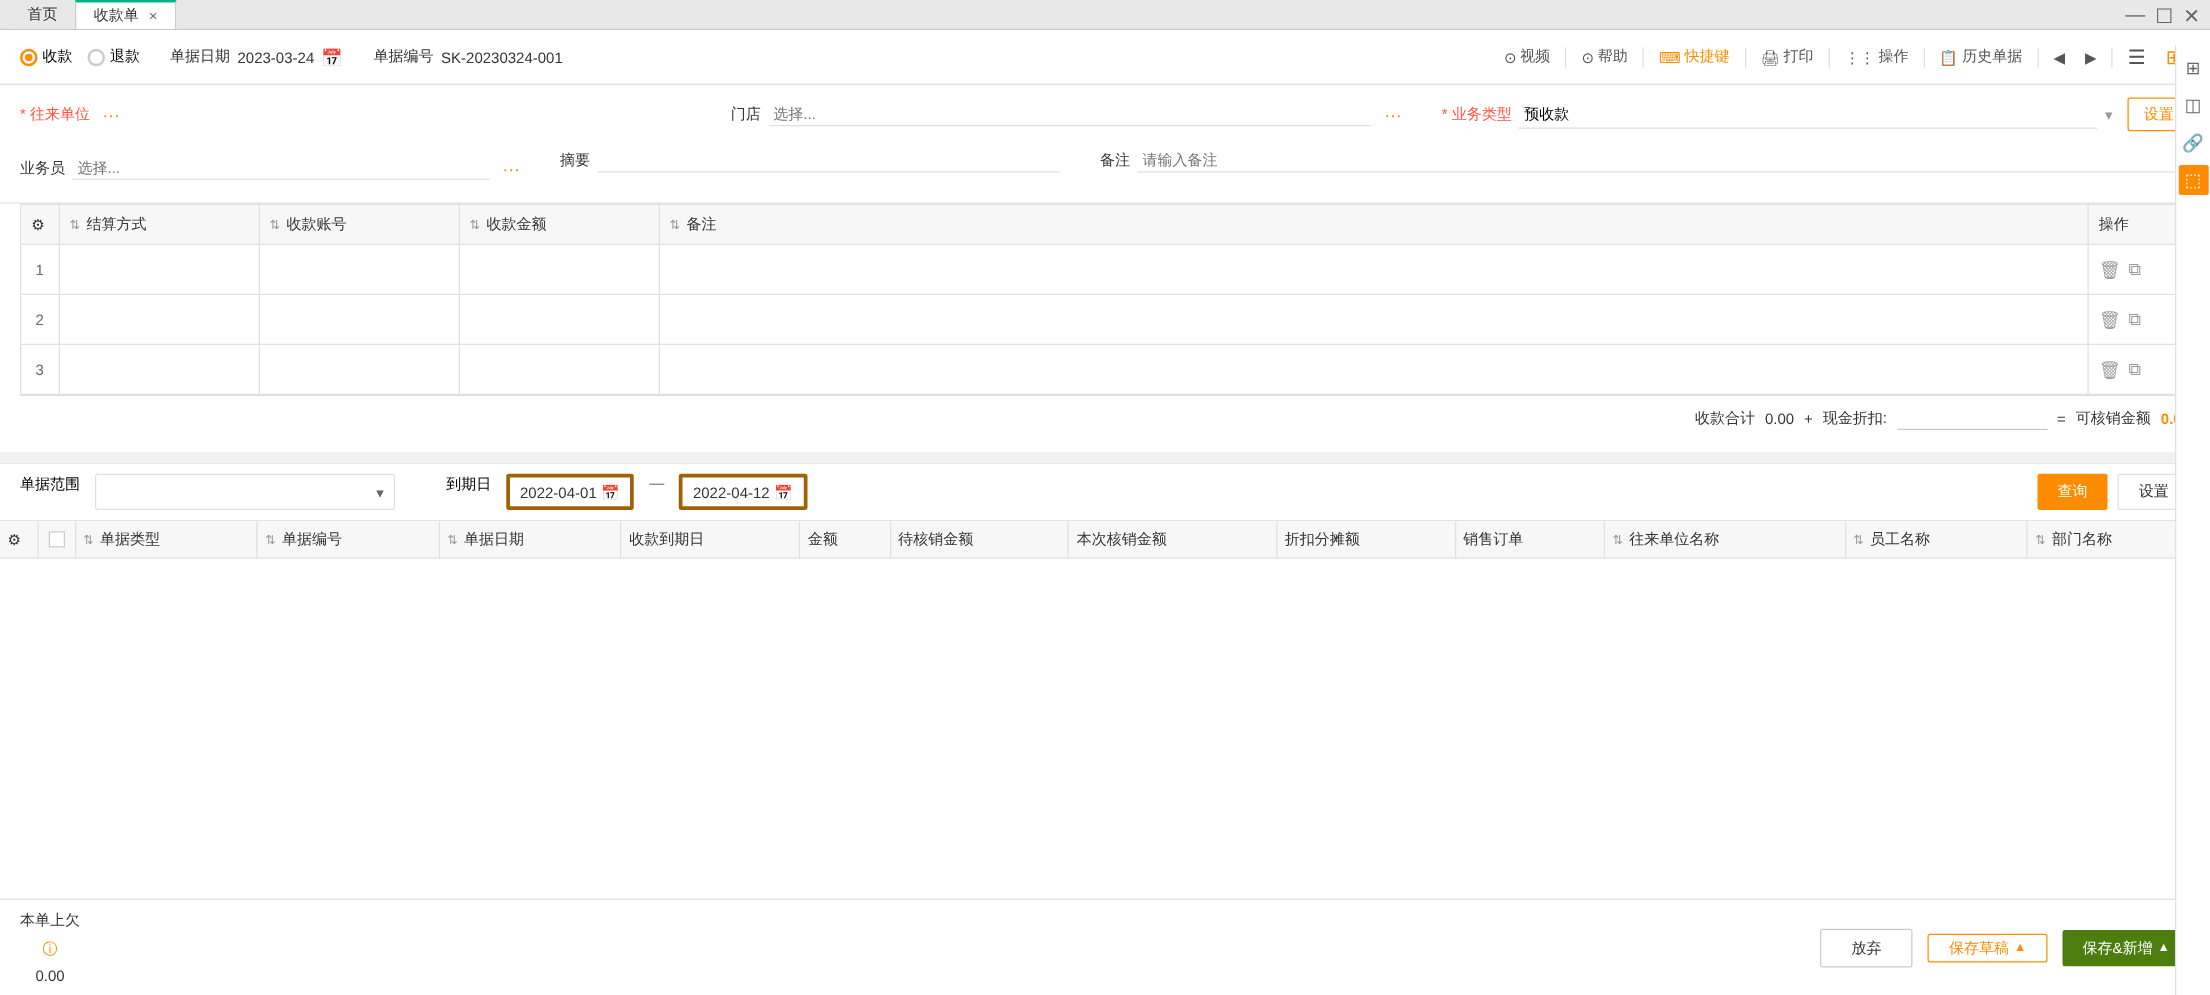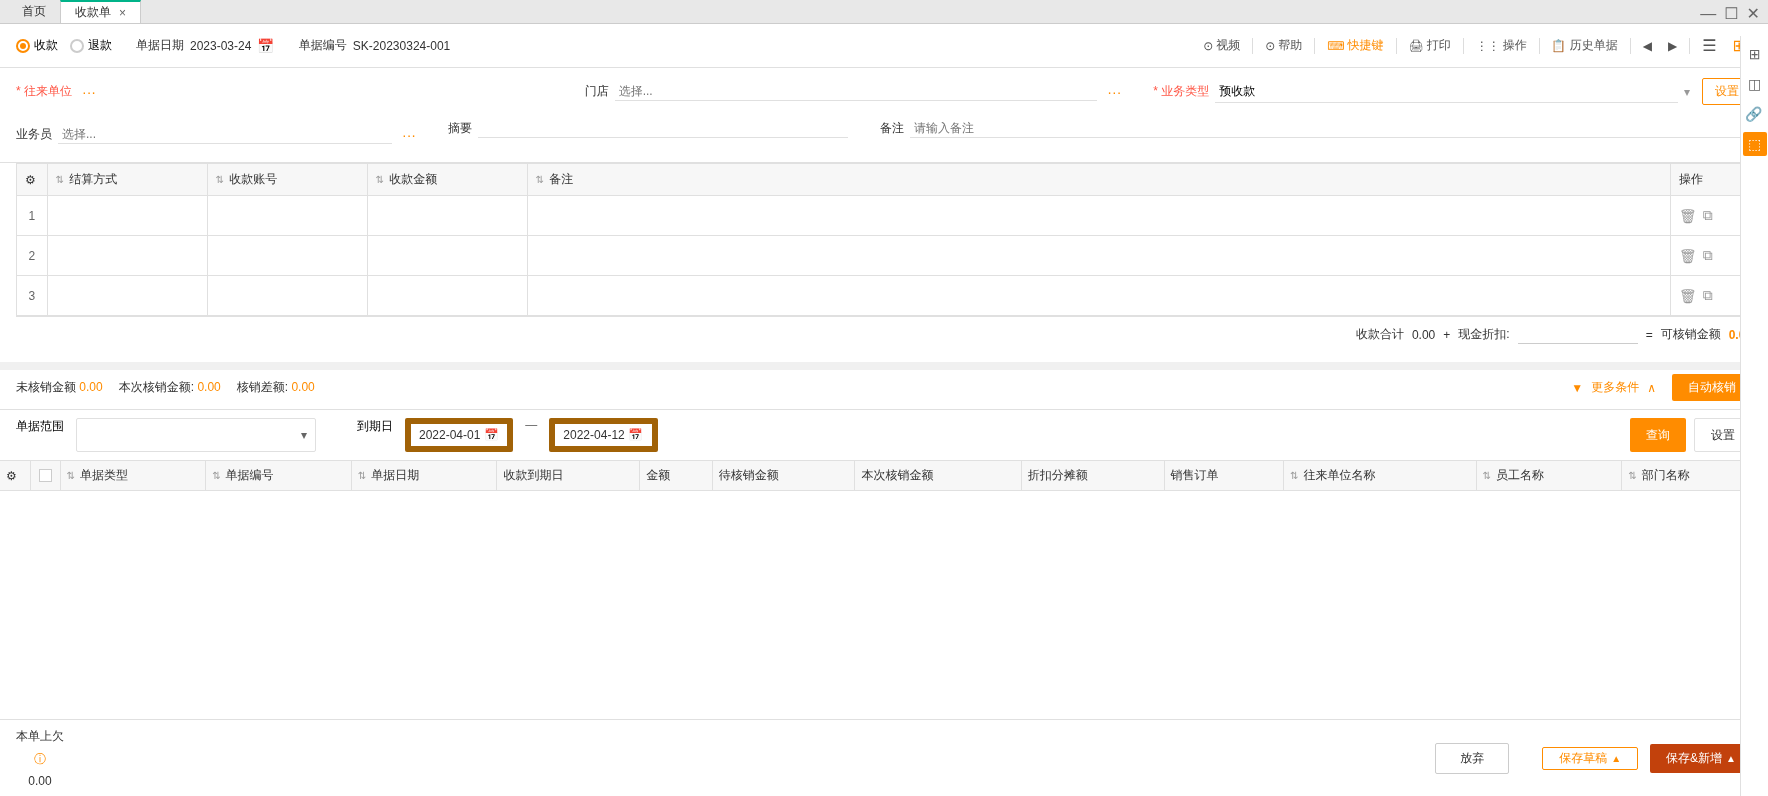--- a/index.html
+++ b/index.html
@@ -104,39 +104,39 @@
       border-bottom: 1px solid #e0e0e0; border-top: 1px solid #e0e0e0;
       background: #fff;
     }
     .filter-icon { color: #ff8c00; cursor: pointer; }
     .filter-select {
       border: 1px solid #e0e0e0; padding: 4px 8px; border-radius: 2px;
       display: flex; align-items: center; gap: 4px; cursor: pointer; min-width: 200px;
       color: #333; background: #fff; position: relative;
     }
     .filter-chevron { margin-left: auto; color: #666; }
-    .date-input { border: 6px solid #a16207; padding: 4px 8px; border-radius: 2px; color: #333; background: #fff; min-width: 100px; display: flex; align-items: center; gap: 4px; cursor: pointer; }
+    .date-input { border: 3px solid #a16207; padding: 4px 8px; border-radius: 2px; color: #333; background: #fff; min-width: 100px; display: flex; align-items: center; gap: 4px; cursor: pointer; }
     .date-sep { color: #666; }
     .query-btn { background: #ff8c00; color: #fff; border: none; padding: 5px 16px; border-radius: 2px; cursor: pointer; }
     .settings-btn { background: #fff; color: #333; border: 1px solid #e0e0e0; padding: 5px 16px; border-radius: 2px; cursor: pointer; }
 
     
     .second-table-area { flex: 1; overflow: hidden; }
     .second-table-area table th { font-size: 11px; padding: 6px 6px; }
 
     
     .page-footer {
       background: #fff; border-top: 1px solid #e0e0e0; padding: 8px 16px;
       display: flex; align-items: center; flex-shrink: 0;
     }
     .footer-left { display: flex; align-items: center; gap: 6px; color: #333; flex-direction: column; }
     .footer-right { margin-left: auto; display: flex; align-items: center; gap: 12px; }
     .btn-discard { background: #fff; border: 1px solid #ccc; color: #333; padding: 6px 24px; border-radius: 2px; cursor: pointer; }
-    .btn-draft { background: #fff; border: 1px solid #ff8c00; color: #ff8c00; padding: 2px 16px; border-radius: 2px; cursor: pointer; display: flex; align-items: center; gap: 4px; margin-left: 21px; }
-    .btn-save { background: #c2410c; border: none; color: #fff; padding: 6px 16px; border-radius: 2px; cursor: pointer; display: flex; align-items: center; gap: 4px; }
+    .btn-draft { background: #fff; border: 1px solid #ff8c00; color: #ff8c00; padding: 2px 16px; border-radius: 2px; cursor: pointer; display: flex; align-items: center; gap: 4px; }
+    .btn-save { background: #4d7c0f; border: none; color: #fff; padding: 6px 16px; border-radius: 2px; cursor: pointer; display: flex; align-items: center; gap: 4px; }
     .btn-chevron { font-size: 10px; }
 
     
     .right-sidebar {
       position: fixed; right: 0; top: 36px; width: 28px;
       display: flex; flex-direction: column; align-items: center; gap: 2px;
       background: #fff; border-left: 1px solid #e0e0e0; padding: 4px 0; z-index: 100;
       height: calc(100% - 36px);
     }
     .sidebar-icon { width: 24px; height: 24px; display: flex; align-items: center; justify-content: center; color: #666; cursor: pointer; font-size: 14px; margin: 2px 0; }
@@ -351,40 +351,20 @@
     <span>=</span>
     <span>可核销金额</span>
     <span class="summary-orange">0.00</span>
   </div>
 </div>
 
 <div class="section-divider"></div>
 
 <div class="bottom-section">
 
-  <div class="stats-row">
-    <span class="stat-item">
-      <span>未核销金额</span>
-      <span class="stat-value">0.00</span>
-    </span>
-    <span class="stat-item">
-      <span>本次核销金额:</span>
-      <span class="stat-value">0.00</span>
-    </span>
-    <span class="stat-item">
-      <span>核销差额:</span>
-      <span class="stat-value">0.00</span>
-    </span>
-    <div style="margin-left:auto; display:flex; align-items:center; gap:8px;">
-      <span class="filter-icon">▼</span>
-      <span style="color:#ff8c00; cursor:pointer;">更多条件</span>
-      <span style="color:#ff8c00; cursor:pointer;">∧</span>
-      <button class="query-btn" style="margin-left:8px;">自动核销</button>
-    </div>
-  </div>
 
   <div class="filter-row">
     <span>单据范围</span>
     <div class="filter-select" style="min-width:240px;">
       <span></span>
       <span class="filter-chevron">▾</span>
     </div>
     <span style="margin-left:29px;">到期日</span>
     <div class="date-input">
       <span>2022-04-01</span>

